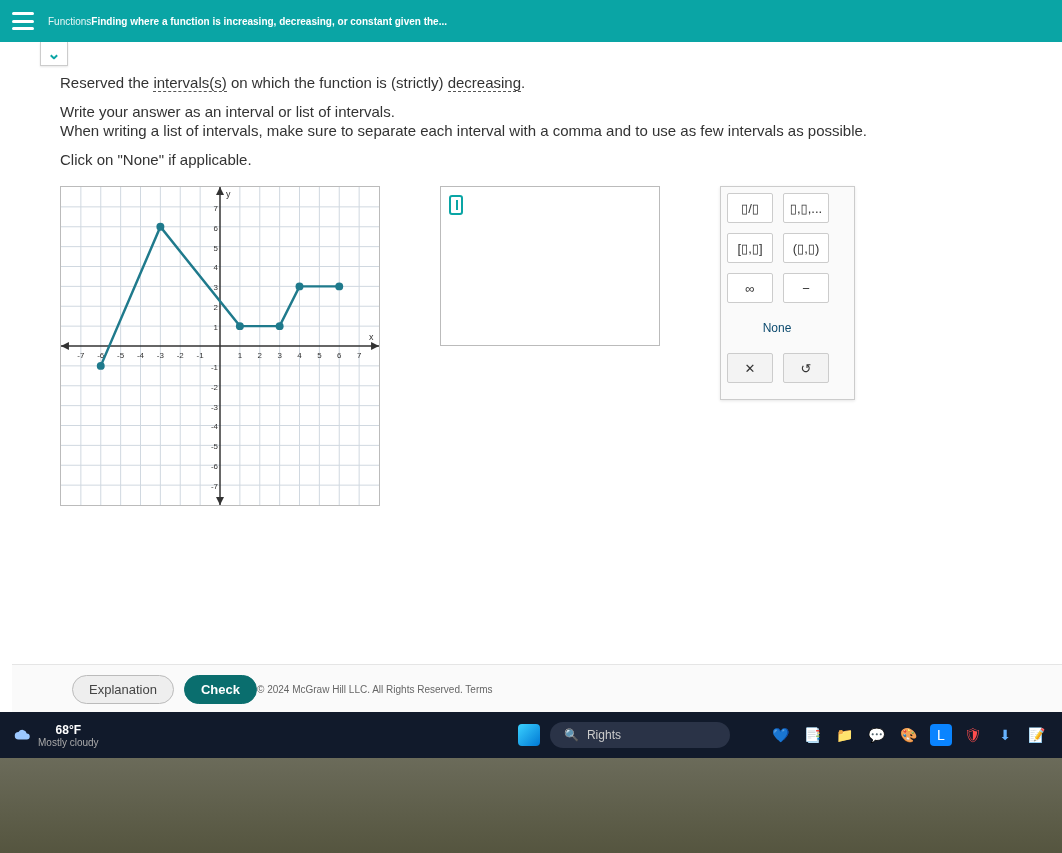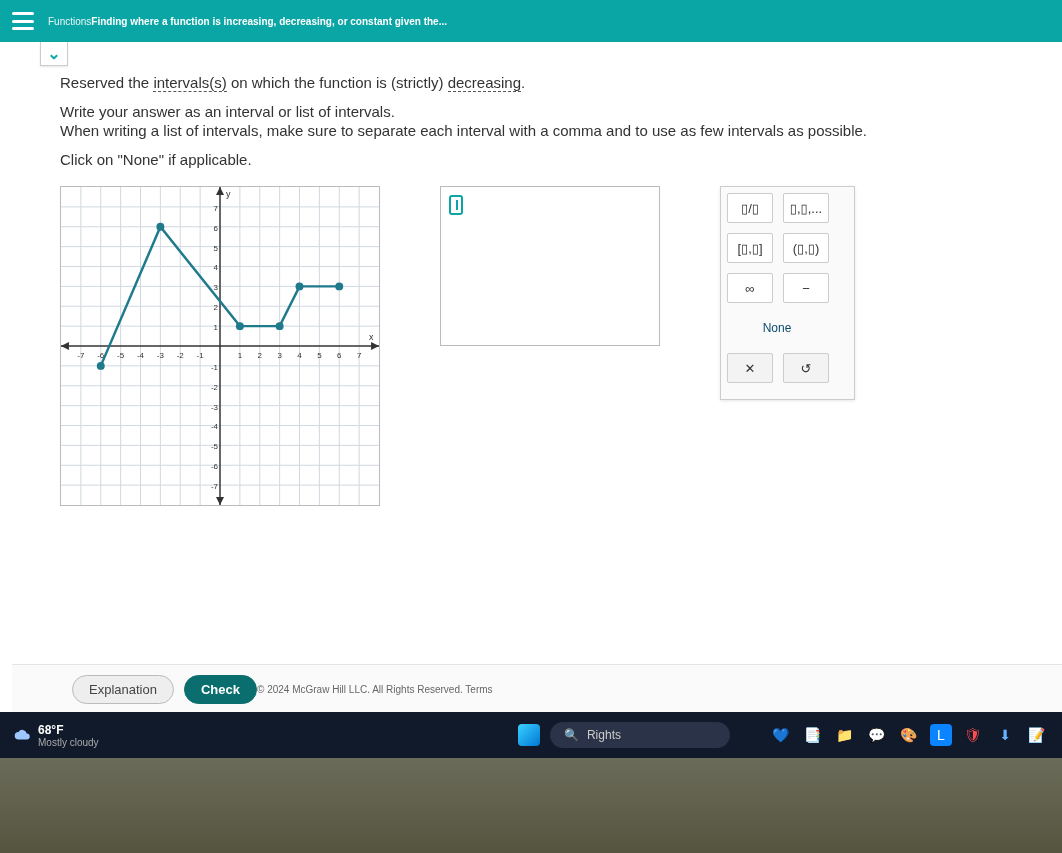--- a/index.html
+++ b/index.html
@@ -38,21 +38,21 @@
   .kbtn.none-btn { border:none; background:transparent; color:#0c4a6e; font-size:12px;}
 
   .bottom-bar { position:absolute; left:0; right:0; bottom:0; padding:10px 20px 8px 60px; display:flex; align-items:center; border-top:1px solid #e5e5e5; background:#fafafa;margin-left:12px;}
   .btn-group { display:flex; gap:10px; }
   .pill { border-radius:18px; padding:6px 16px; font-size:13px; cursor:pointer; border:1px solid #bbb; }
   .pill.explain { background:#eee; color:#444; }
   .pill.check { background:#0a6e6e; color:#fff; border-color:#0a6e6e; font-weight:bold; }
   .copyright { font-size:10px; color:#666; }
 
   .taskbar { background:#111a2b; height:46px; display:flex; align-items:center; padding:0 14px; color:#fff; gap:10px; font-size:12px;}
-  .weather { display:flex; align-items:center; gap:6px; }
+  .weather { display:flex; align-items:center; gap:6px;text-align:center; }
   .weather-icon { width:18px; height:18px; }
   .spacer { flex:1; }
   .search-pill { background:#2a3347; border-radius:20px; padding:6px 14px; display:flex; align-items:center; gap:8px; color:#ccc; min-width:180px;}
   .tb-icon { width:22px; height:22px; display:flex; align-items:center; justify-content:center; border-radius:4px; cursor:pointer; font-size:14px;}
   .tb-spacer2 { width:20px; }
 
   .photo-bg { position:absolute; left:0; right:0; top:758px; bottom:0; background:linear-gradient(#6b6b5a,#55553f); }
 </style>
 </head>
 <body>

